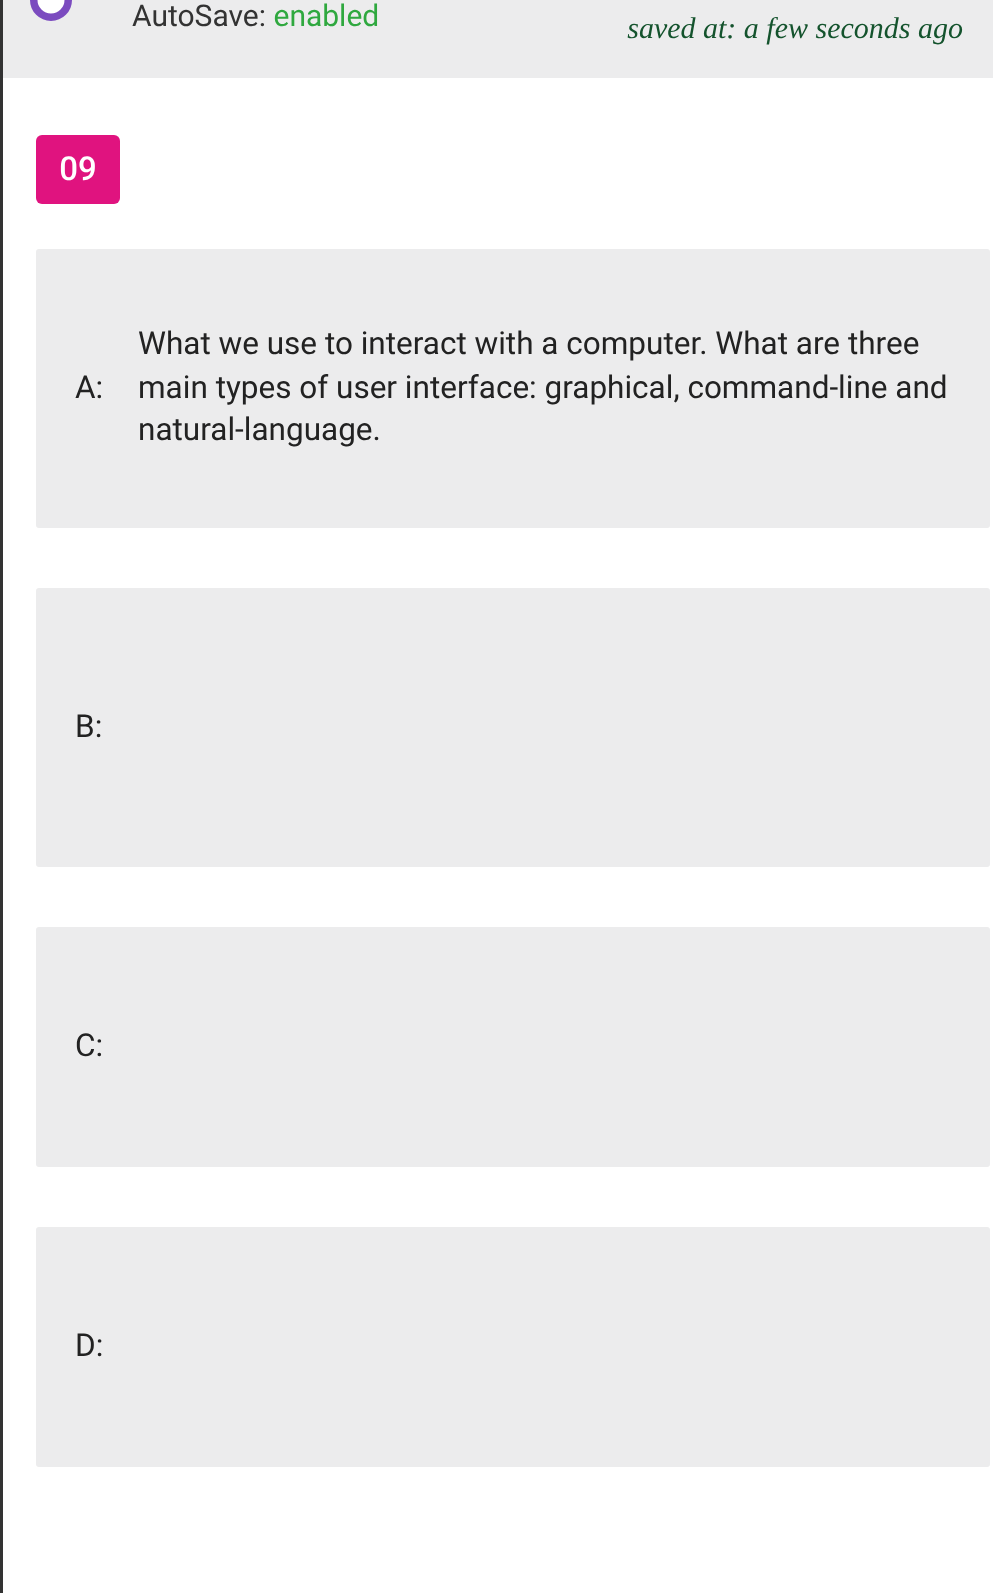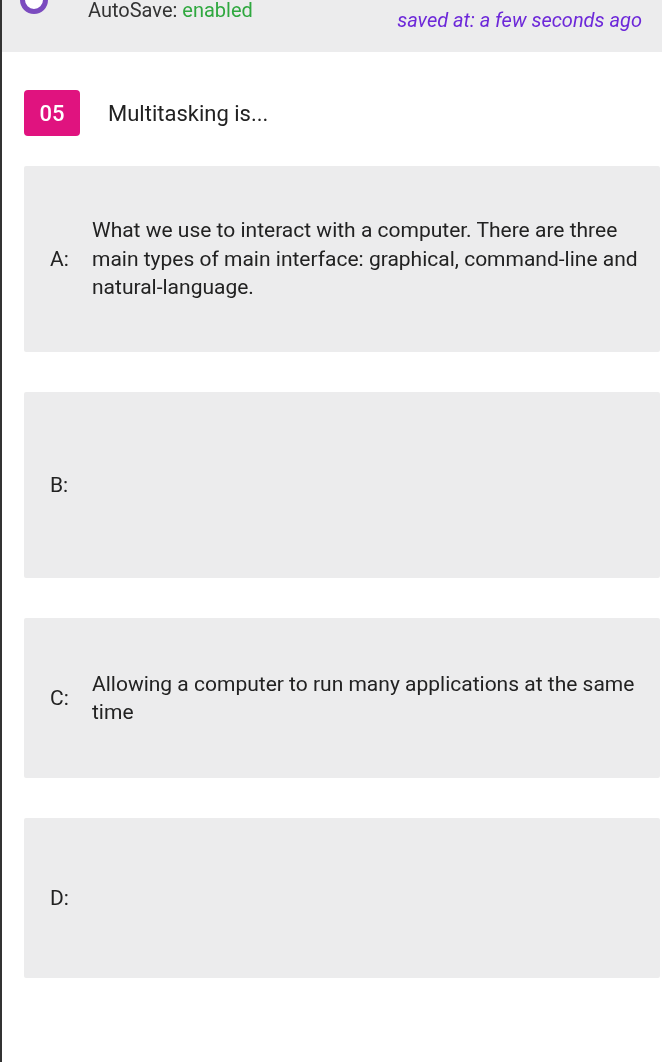--- a/index.html
+++ b/index.html
@@ -39,24 +39,25 @@
       font-size: 20px;
       color: #333;
       margin-top: -2px;
     }
     .autosave-status {
       color: #2fa83f;
     }
     .saved-at {
       font-style: italic;
       font-size: 20px;
-      color: #6d28d9;
+      color: #14532d;
       margin-left: auto;
       margin-top: 8px;
       margin-right: 2px;
+      font-family: Liberation Serif, serif;
     }
     .question-row {
       display: flex;
       align-items: center;
       margin-top: 38px;
       padding-left: 22px;
     }
     .question-num {
       background: #e0137f;
       color: #fff;
@@ -110,32 +111,30 @@
 <div class="header-bar">
   <div class="radio-circle"></div>
   <div class="autosave-block">
     <span>AutoSave:</span>
     <span class="autosave-status">enabled</span>
   </div>
   <div class="saved-at">saved at: a few seconds ago</div>
 </div>
 
 <div class="question-row">
-  <div class="question-num">05</div>
-  <div class="question-text">Multitasking is...</div>
+  <div class="question-num">09</div>
 </div>
 
 <div class="answers">
   <div class="answer-card">
     <div class="answer-letter">A:</div>
-    <div class="answer-text">What we use to interact with a computer. There are three main types of main interface: graphical, command-line and natural-language.</div>
+    <div class="answer-text">What we use to interact with a computer. What are three main types of user interface: graphical, command-line and natural-language.</div>
   </div>
   <div class="answer-card">
     <div class="answer-letter">B:</div>
   </div>
   <div class="answer-card short">
     <div class="answer-letter">C:</div>
-    <div class="answer-text">Allowing a computer to run many applications at the same time</div>
   </div>
   <div class="answer-card short">
     <div class="answer-letter">D:</div>
   </div>
 </div>
 
 </body></html>

